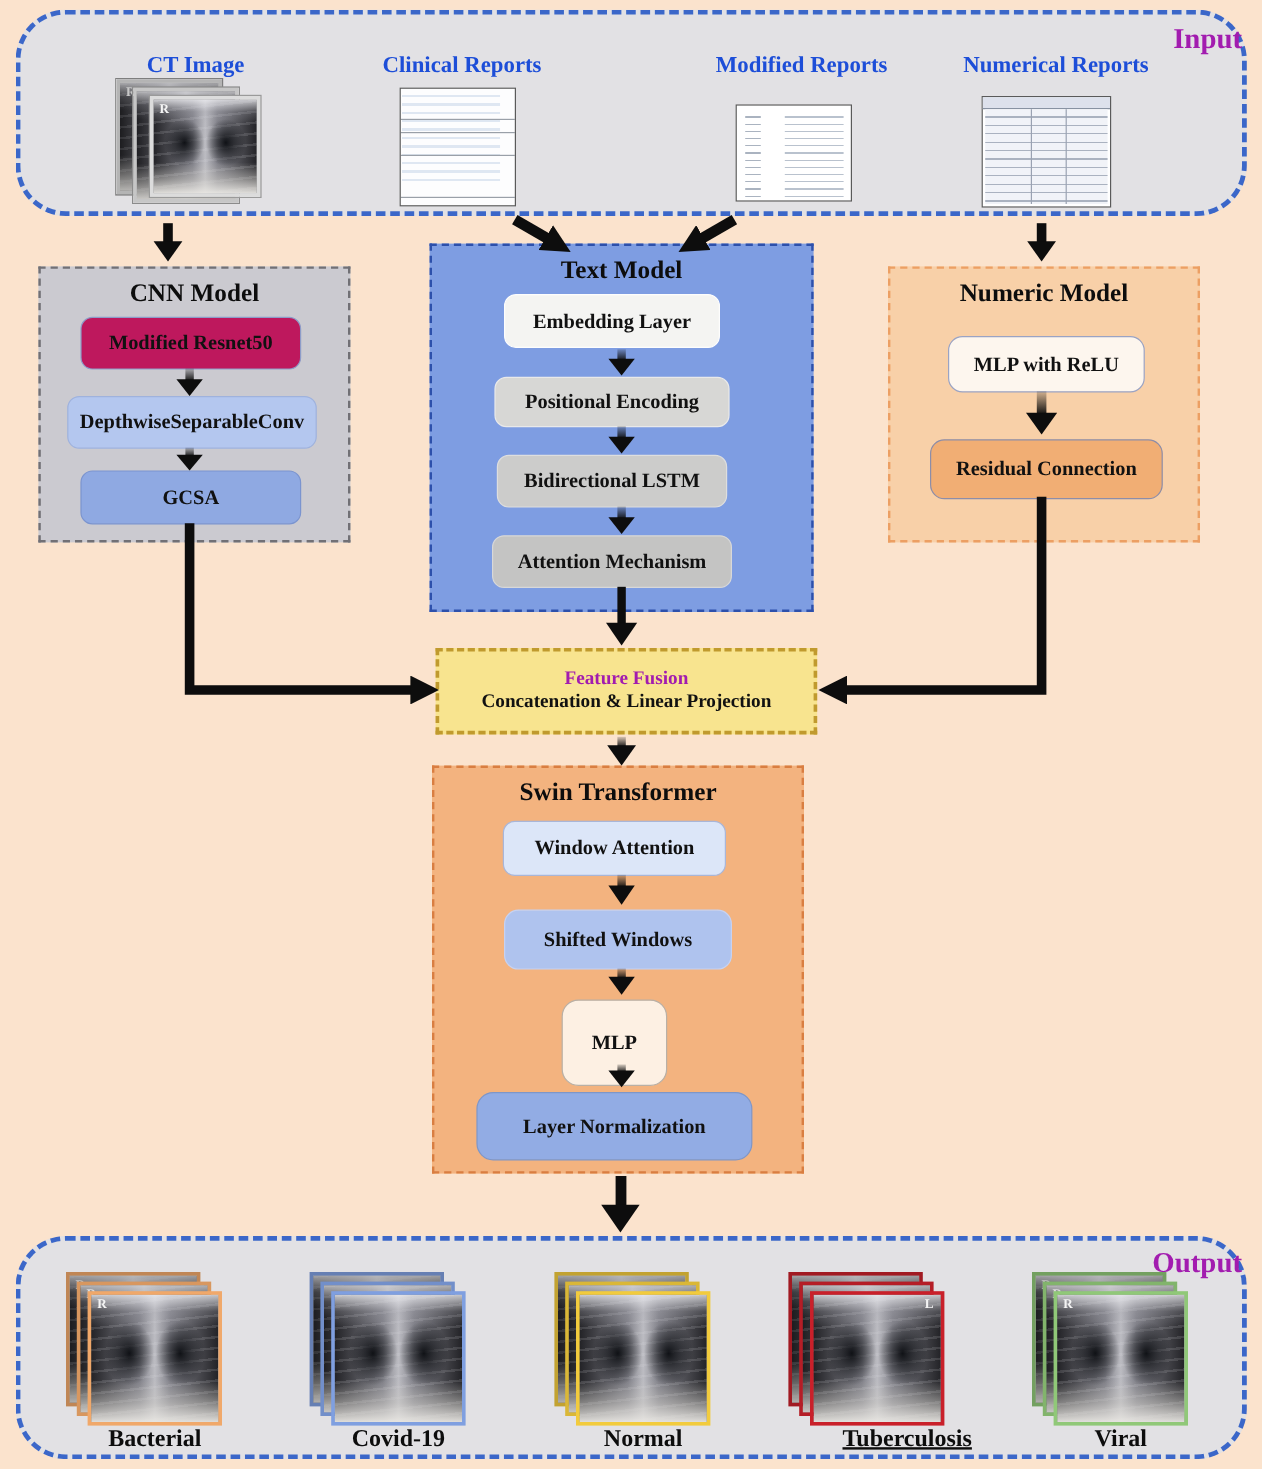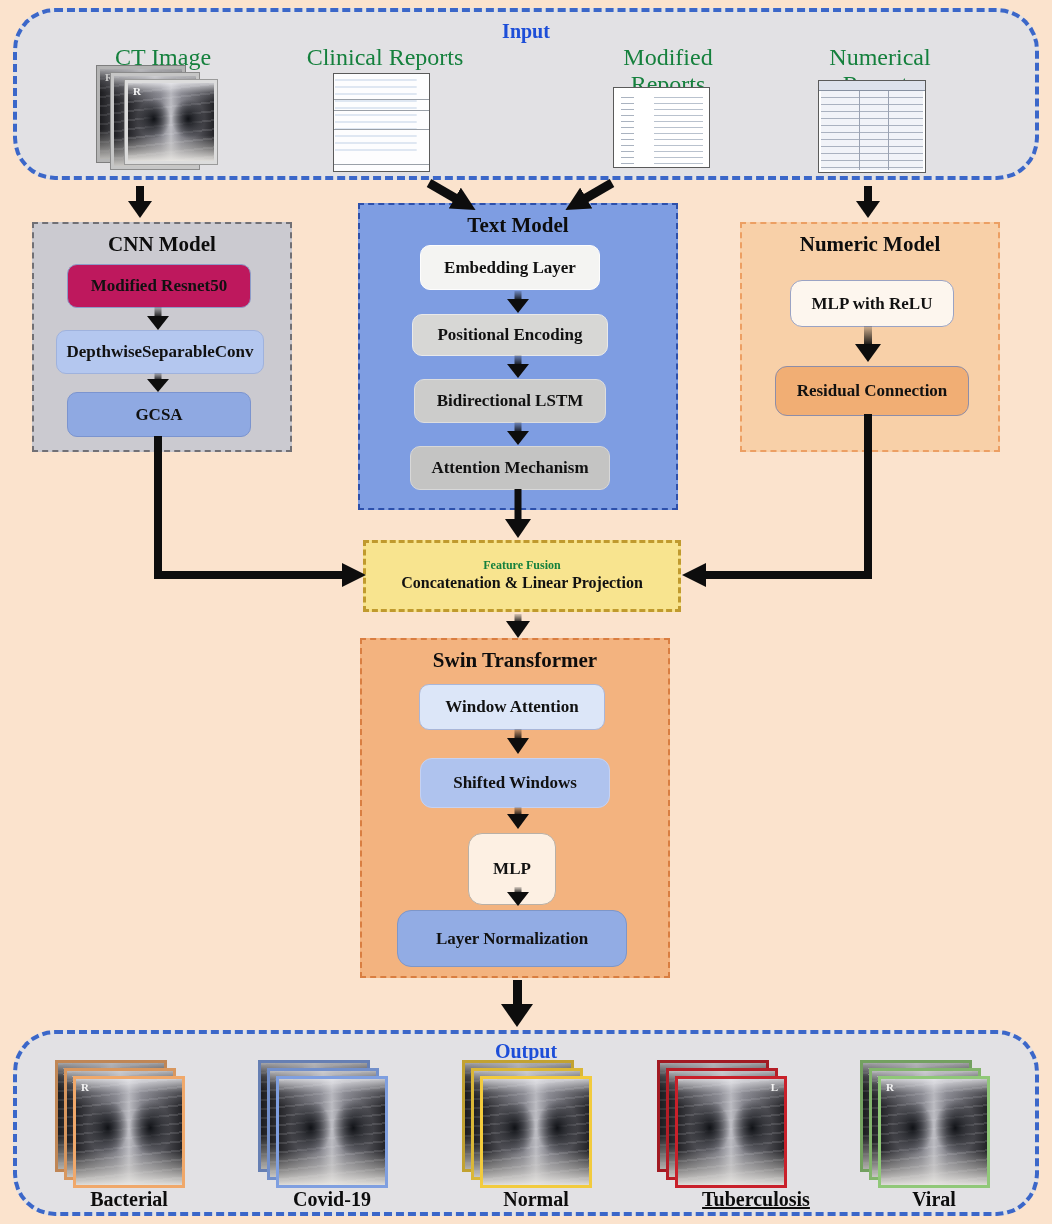--- a/index.html
+++ b/index.html
@@ -7,22 +7,22 @@
   #canvas{position:relative;width:1052px;height:1224px;background:#fbe3cd;overflow:hidden;}
 
   
   .abs{position:absolute;}
   .panel{position:absolute;background:#e2e1e4;border:4px dashed #3b67c9;border-radius:42px;box-sizing:border-box;}
   .group{position:absolute;box-sizing:border-box;border:2px dashed;}
   .node{position:absolute;box-sizing:border-box;display:flex;align-items:center;justify-content:center;
         font-weight:bold;color:#111;text-align:center;border-radius:10px;font-size:17px;}
 
   
-  .panel-title{position:absolute;width:100%;text-align:center;font-weight:bold;font-size:20px;color:#1d4ed8;}
-  .item-label{position:absolute;font-weight:normal;font-size:24px;color:#15803d;text-align:center;}
+  .panel-title{position:absolute;width:100%;text-align:right;font-weight:bold;font-size:24px;color:#a21caf;}
+  .item-label{position:absolute;font-weight:bold;font-size:19px;color:#1d4ed8;text-align:center;}
 
   
   .xray{position:absolute;box-sizing:border-box;
     background:
       radial-gradient(ellipse 26% 34% at 30% 46%, rgba(8,10,14,.92), rgba(8,10,14,0) 74%),
       radial-gradient(ellipse 26% 34% at 70% 46%, rgba(8,10,14,.92), rgba(8,10,14,0) 74%),
       linear-gradient(180deg, rgba(238,238,242,.8) 0%, rgba(170,170,178,.3) 13%, rgba(0,0,0,0) 26%),
       linear-gradient(0deg, rgba(232,230,226,.95) 0%, rgba(205,203,199,.55) 15%, rgba(0,0,0,0) 33%),
       repeating-linear-gradient(174deg, rgba(225,225,230,.14) 0 2px, rgba(0,0,0,0) 2px 9px),
       linear-gradient(90deg, #232327 0%, #808088 38%, #bcbcc2 50%, #808088 62%, #232327 100%);}
@@ -54,21 +54,21 @@
 
   
   #cnn-box{left:32px;top:222px;width:260px;height:230px;background:#cbcad0;border-color:#717075;}
   #text-box{left:358px;top:203px;width:320px;height:307px;background:#7e9de2;border-color:#2d50ab;}
   #numeric-box{left:740px;top:222px;width:260px;height:230px;background:#f8d0a8;border-color:#ec9f63;}
   #swin-box{left:360px;top:638px;width:310px;height:340px;background:#f3b37f;border-color:#d97e41;}
   .group-title{position:absolute;top:8px;width:100%;text-align:center;font-weight:bold;font-size:21px;color:#0d0d0d;}
 
   #fusion-box{left:363px;top:540px;width:318px;height:72px;background:#f8e48f;border:3px dashed #c09a2e;
       position:absolute;box-sizing:border-box;display:flex;flex-direction:column;align-items:center;justify-content:center;}
-  #fusion-box .t1{font-weight:bold;font-size:12px;color:#15803d;line-height:1.2;}
+  #fusion-box .t1{font-weight:bold;font-size:16px;color:#a21caf;line-height:1.2;}
   #fusion-box .t2{font-weight:bold;font-size:16px;color:#111;line-height:1.3;}
 
   
   .stack{position:absolute;width:130px;height:128px;}
   .frame{position:absolute;width:112px;height:112px;border:3px solid var(--c,#888);box-sizing:border-box;}
   .out-label{position:absolute;font-weight:bold;font-size:20px;color:#0d0d0d;text-align:center;width:160px;}
 
   svg{position:absolute;left:0;top:0;pointer-events:none;}
 </style>
 </head>

